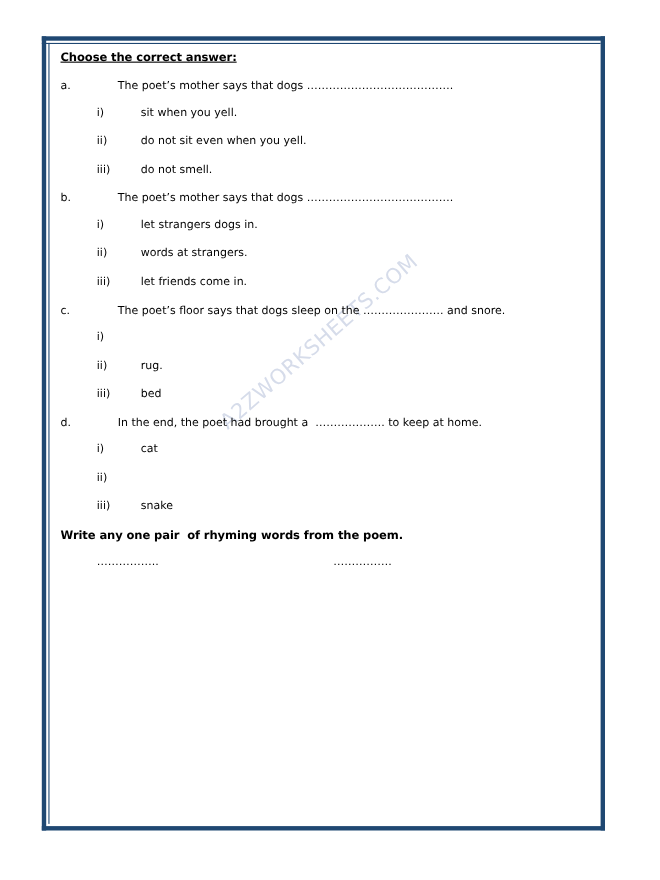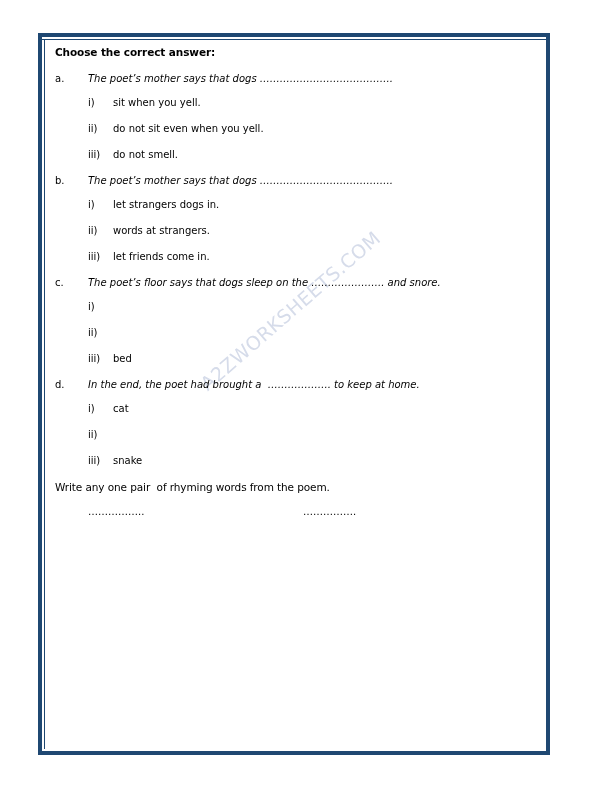--- a/index.html
+++ b/index.html
@@ -70,63 +70,63 @@
     width: 470px;
     z-index: 10;
   }
 
   .heading {
     font-size: 10.5px;
     font-weight: bold;
     line-height: 14px;
     margin: 0 0 13px 0;
     letter-spacing: -0.1px;
+    text-decoration: underline;
   }
 
   .question {
     position: relative;
     font-size: 10px;
     line-height: 14px;
     margin: 0 0 10px 0;
     min-height: 14px;
   }
   .q-label {
     position: absolute;
     left: 0;
     top: 0;
     width: 30px;
   }
   .q-text {
     display: block;
-    margin-left: 33px;
+    margin-left: 52px;
     white-space: pre-wrap;
-    font-style: italic;
   }
 
   .option {
     position: relative;
     font-size: 10px;
     line-height: 14px;
     margin: 0 0 12px 0;
     min-height: 14px;
   }
   .opt-num {
     position: absolute;
     left: 33px;
     top: 0;
     width: 38px;
   }
   .opt-text {
     display: block;
-    margin-left: 58px;
+    margin-left: 73px;
   }
 
   .subheading {
     font-size: 10.5px;
-    font-weight: normal;
+    font-weight: bold;
     line-height: 14px;
     margin: 0 0 11px 0;
     letter-spacing: -0.1px;
     white-space: pre-wrap;
   }
 
   .blank-row {
     position: relative;
     font-size: 10px;
     line-height: 14px;
@@ -192,20 +192,21 @@
 
     <div class="question">
       <span class="q-label">c.</span>
       <span class="q-text">The poet’s floor says that dogs sleep on the …………………. and snore.</span>
     </div>
     <div class="option">
       <span class="opt-num">i)</span>
     </div>
     <div class="option">
       <span class="opt-num">ii)</span>
+      <span class="opt-text">rug.</span>
     </div>
     <div class="option">
       <span class="opt-num">iii)</span>
       <span class="opt-text">bed</span>
     </div>
 
     <div class="question">
       <span class="q-label">d.</span>
       <span class="q-text">In the end, the poet had brought a  ………………. to keep at home.</span>
     </div>

